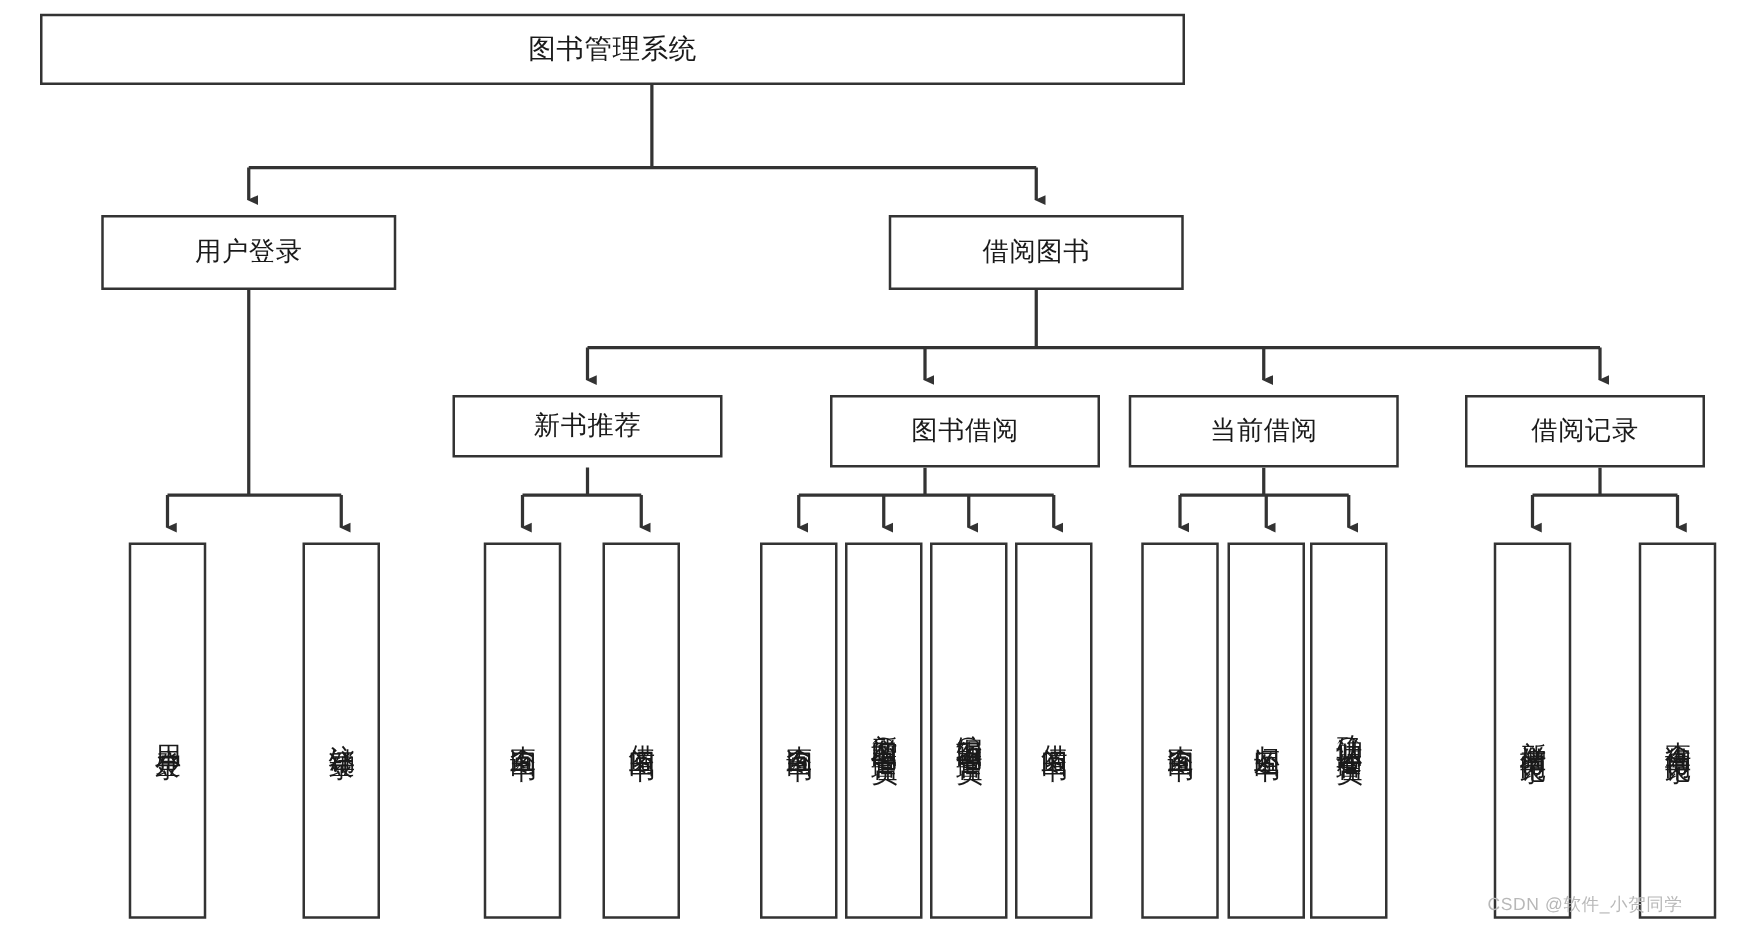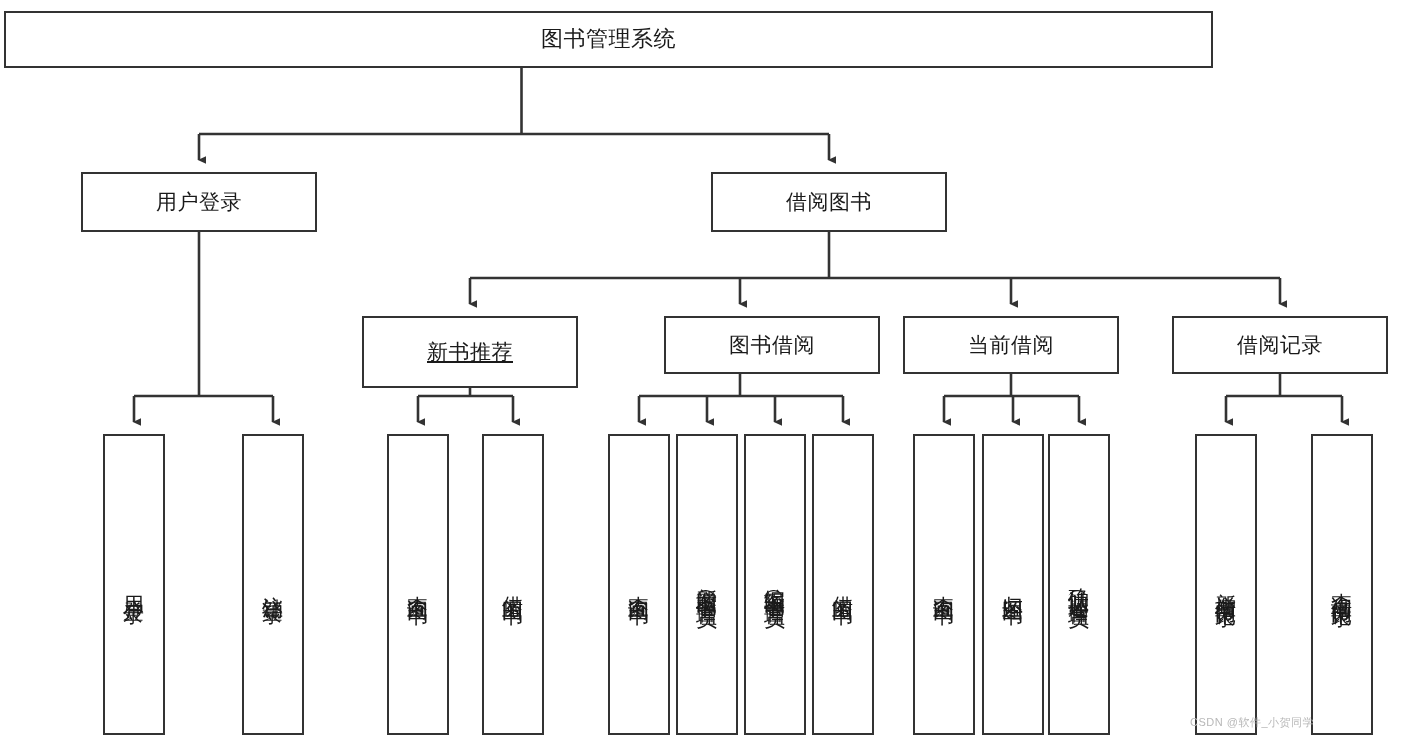--- a/index.html
+++ b/index.html
@@ -55,21 +55,21 @@
     text-orientation: upright;
     font-size: 21px;
     letter-spacing: 3px;
     line-height: 1.0;
     max-height: 100%;
   }
   .node.root .label { font-size: 22px; }
   .watermark {
     position: absolute;
     color: #b8b8b8;
-    font-size: 11px;
+    font-size: 14px;
     white-space: nowrap;
     letter-spacing: 0.5px;
   }
 </style>
 </head>
 <body>
 
 <div id="canvas">
   <svg class="wires" id="wires" viewBox="0 0 1405 747" xmlns="http://www.w3.org/2000/svg">
     <defs>
@@ -108,39 +108,39 @@
         <path d="M 1013 396 L 1013 422" marker-end="url(#arrowhead)"></path>
         <path d="M 1079 396 L 1079 422" marker-end="url(#arrowhead)"></path>
         <path d="M 1280 374 L 1280 396"></path>
         <path d="M 1226 396 L 1342 396"></path>
         <path d="M 1226 396 L 1226 422" marker-end="url(#arrowhead)"></path>
         <path d="M 1342 396 L 1342 422" marker-end="url(#arrowhead)"></path>
       </g>
   </svg>
 
   <div id="nodes-layer">
-      <div class="node h root" style="left: 4px; top: 11px; width: 1209px; height: 57px; font-family: Liberation Serif, serif;">
+      <div class="node h root" style="left: 32px; top: 11px; width: 916px; height: 57px; font-family: Liberation Serif, serif;">
         <span class="label">图书管理系统</span>
       </div>
       <div class="node h" style="left: 81px; top: 172px; width: 236px; height: 60px;">
         <span class="label">用户登录</span>
       </div>
       <div class="node h" style="left: 711px; top: 172px; width: 236px; height: 60px;">
         <span class="label">借阅图书</span>
       </div>
-      <div class="node h" style="left: 362px; top: 316px; width: 216px; height: 72px; text-decoration: underline;">
+      <div class="node h" style="left: 362px; top: 316px; width: 216px; height: 50px;">
         <span class="label">新书推荐</span>
       </div>
       <div class="node h" style="left: 632px; top: 316px; width: 216px; height: 58px; margin-left: 32px;">
         <span class="label">图书借阅</span>
       </div>
       <div class="node h" style="left: 903px; top: 316px; width: 216px; height: 58px;">
         <span class="label">当前借阅</span>
       </div>
-      <div class="node h" style="left: 1172px; top: 316px; width: 216px; height: 58px;">
+      <div class="node h" style="left: 1172px; top: 316px; width: 192px; height: 58px; font-family: Liberation Serif, serif;">
         <span class="label">借阅记录</span>
       </div>
       <div class="node v" style="left: 103px; top: 434px; width: 62px; height: 301px;">
         <span class="label">用户登录</span>
       </div>
       <div class="node v" style="left: 242px; top: 434px; width: 62px; height: 301px;">
         <span class="label">注销登录</span>
       </div>
       <div class="node v" style="left: 387px; top: 434px; width: 62px; height: 301px;">
         <span class="label">查询图书</span>

